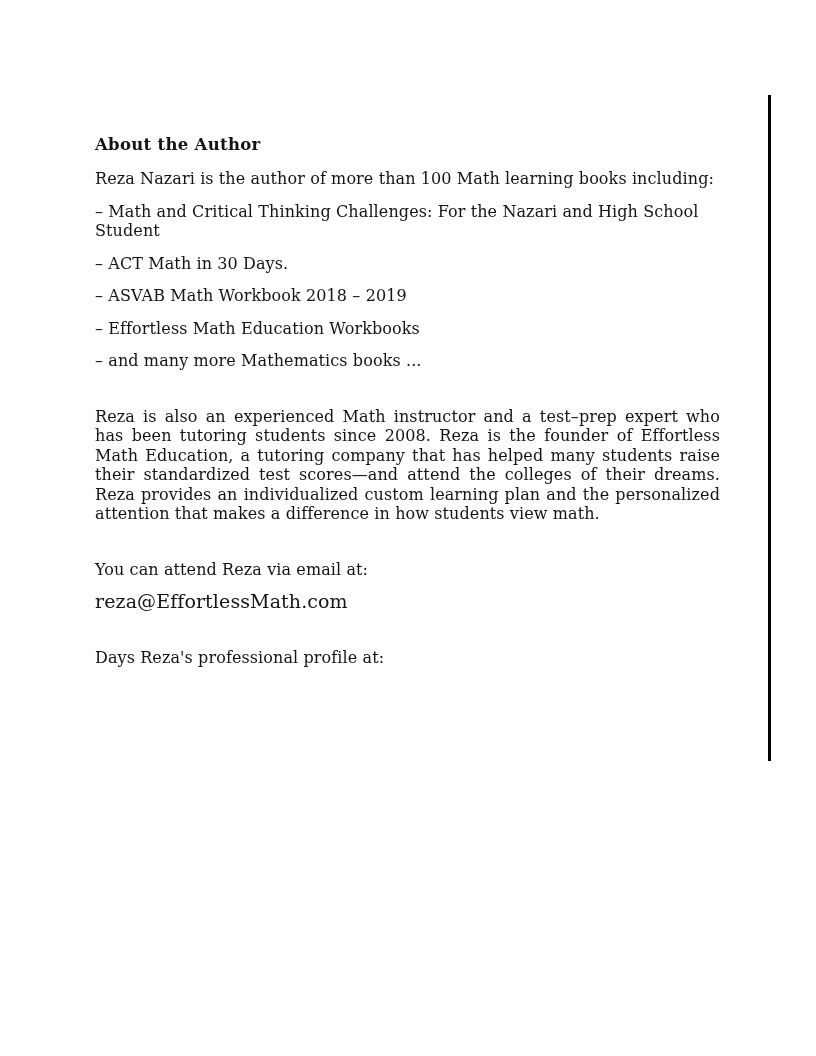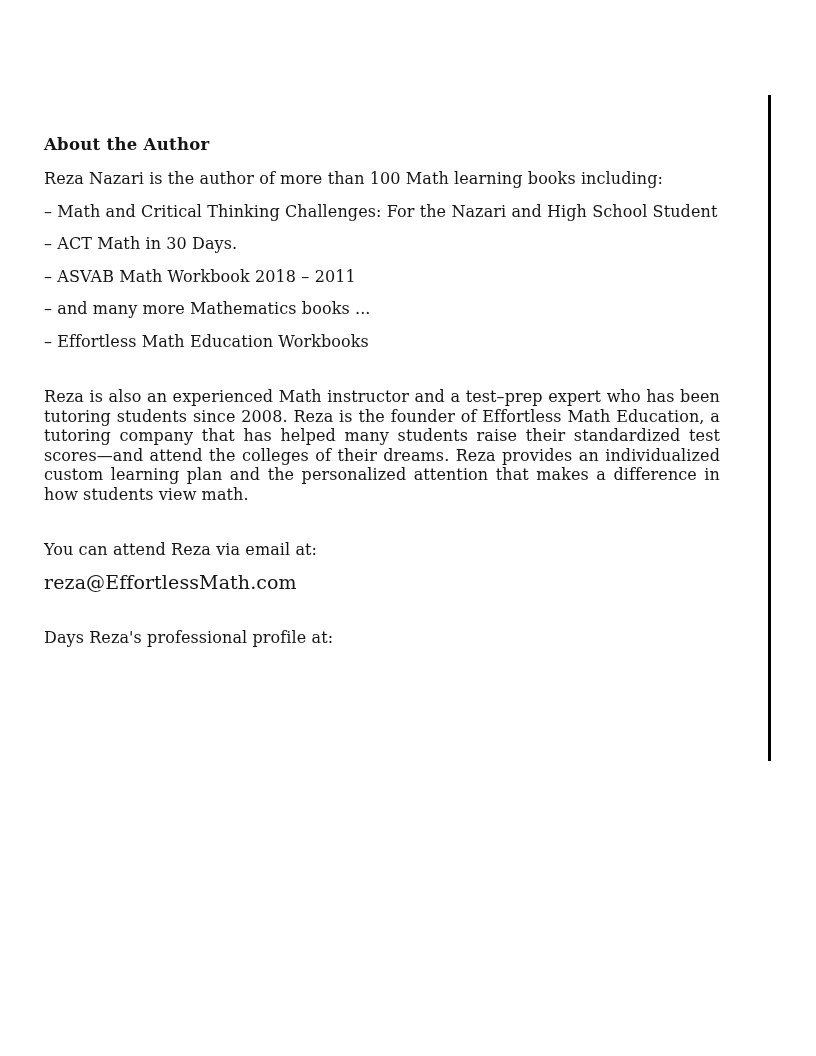--- a/index.html
+++ b/index.html
@@ -6,21 +6,21 @@
     margin: 0;
     padding: 0;
     background: #ffffff;
   }
   .page {
     position: relative;
     width: 816px;
     height: 1056px;
     background: #ffffff;
     box-sizing: border-box;
-    padding: 135px 96px 0 44px;
+    padding: 135px 96px 0 95px;
     color: #141414;
     font-family: "DejaVu Serif", serif;
     font-size: 16px;
     overflow: hidden;
   }
   .heading {
     font-size: 16.5px;
     font-weight: bold;
     line-height: 20px;
     letter-spacing: 0.3px;
@@ -53,23 +53,23 @@
 <body>
 
 <div class="page">
 
   <div class="heading">About the Author</div>
 
   <p>Reza Nazari is the author of more than 100 Math learning books including:</p>
 
   <p>– Math and Critical Thinking Challenges: For the Nazari and High School Student</p>
   <p>– ACT Math in 30 Days.</p>
-  <p>– ASVAB Math Workbook 2018 – 2011</p>
+  <p>– ASVAB Math Workbook 2018 – 2019</p>
+  <p>– Effortless Math Education Workbooks</p>
   <p>– and many more Mathematics books ...</p>
-  <p>– Effortless Math Education Workbooks</p>
 
   <p class="bio section-gap">Reza is also an experienced Math instructor and a test–prep expert who has been tutoring students since 2008. Reza is the founder of Effortless Math Education, a tutoring company that has helped many students raise their standardized test scores—and attend the colleges of their dreams. Reza provides an individualized custom learning plan and the personalized attention that makes a difference in how students view math.</p>
 
   <p class="section-gap">You can attend Reza via email at:</p>
 
   <p class="small">reza@EffortlessMath.com</p>
 
   <p class="section-gap">Days Reza's professional profile at:</p>
 
 

